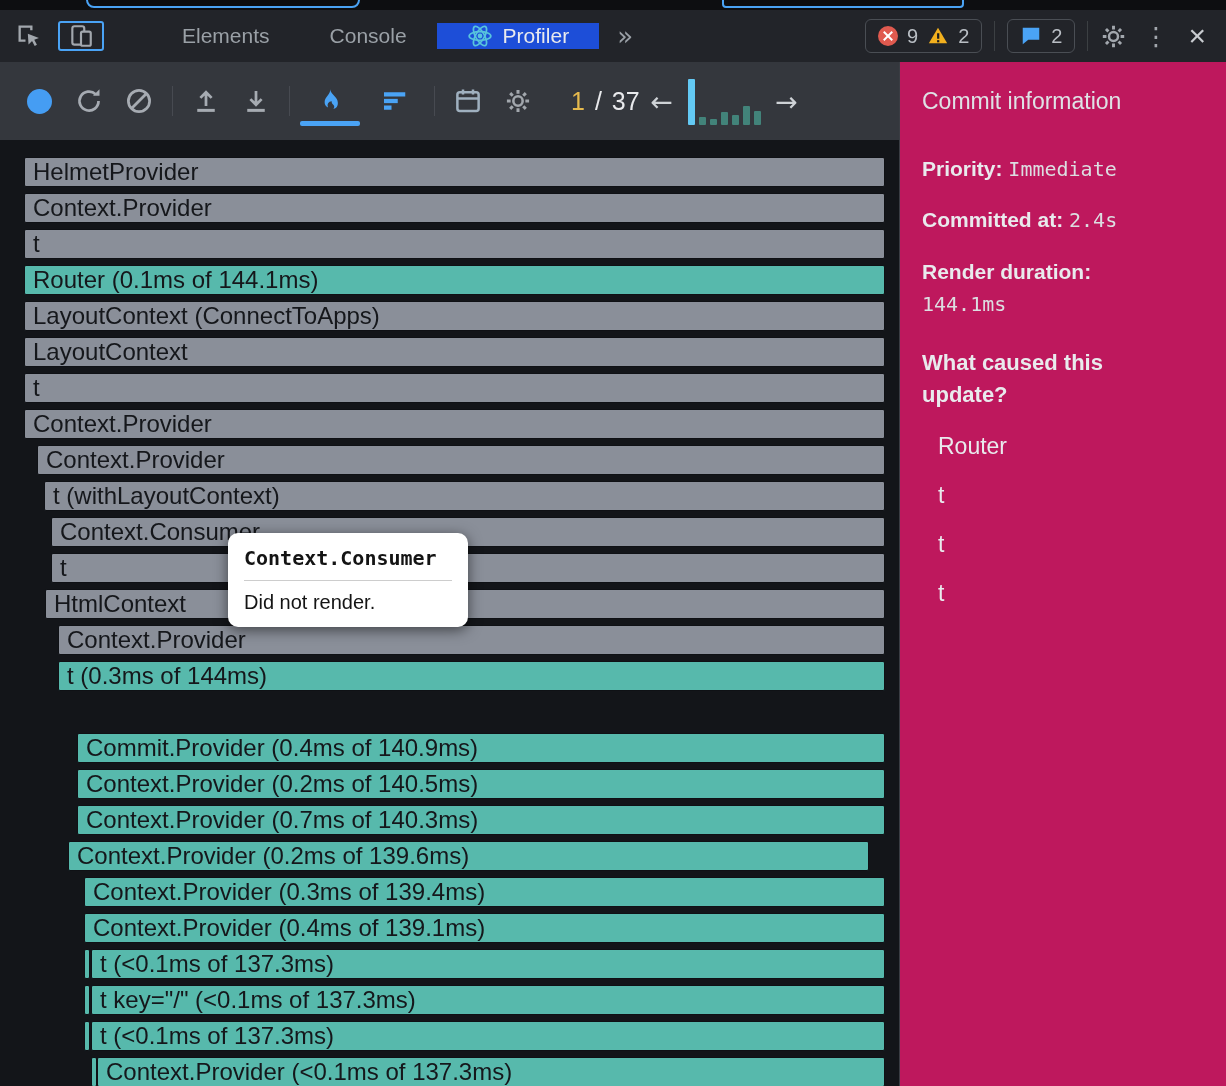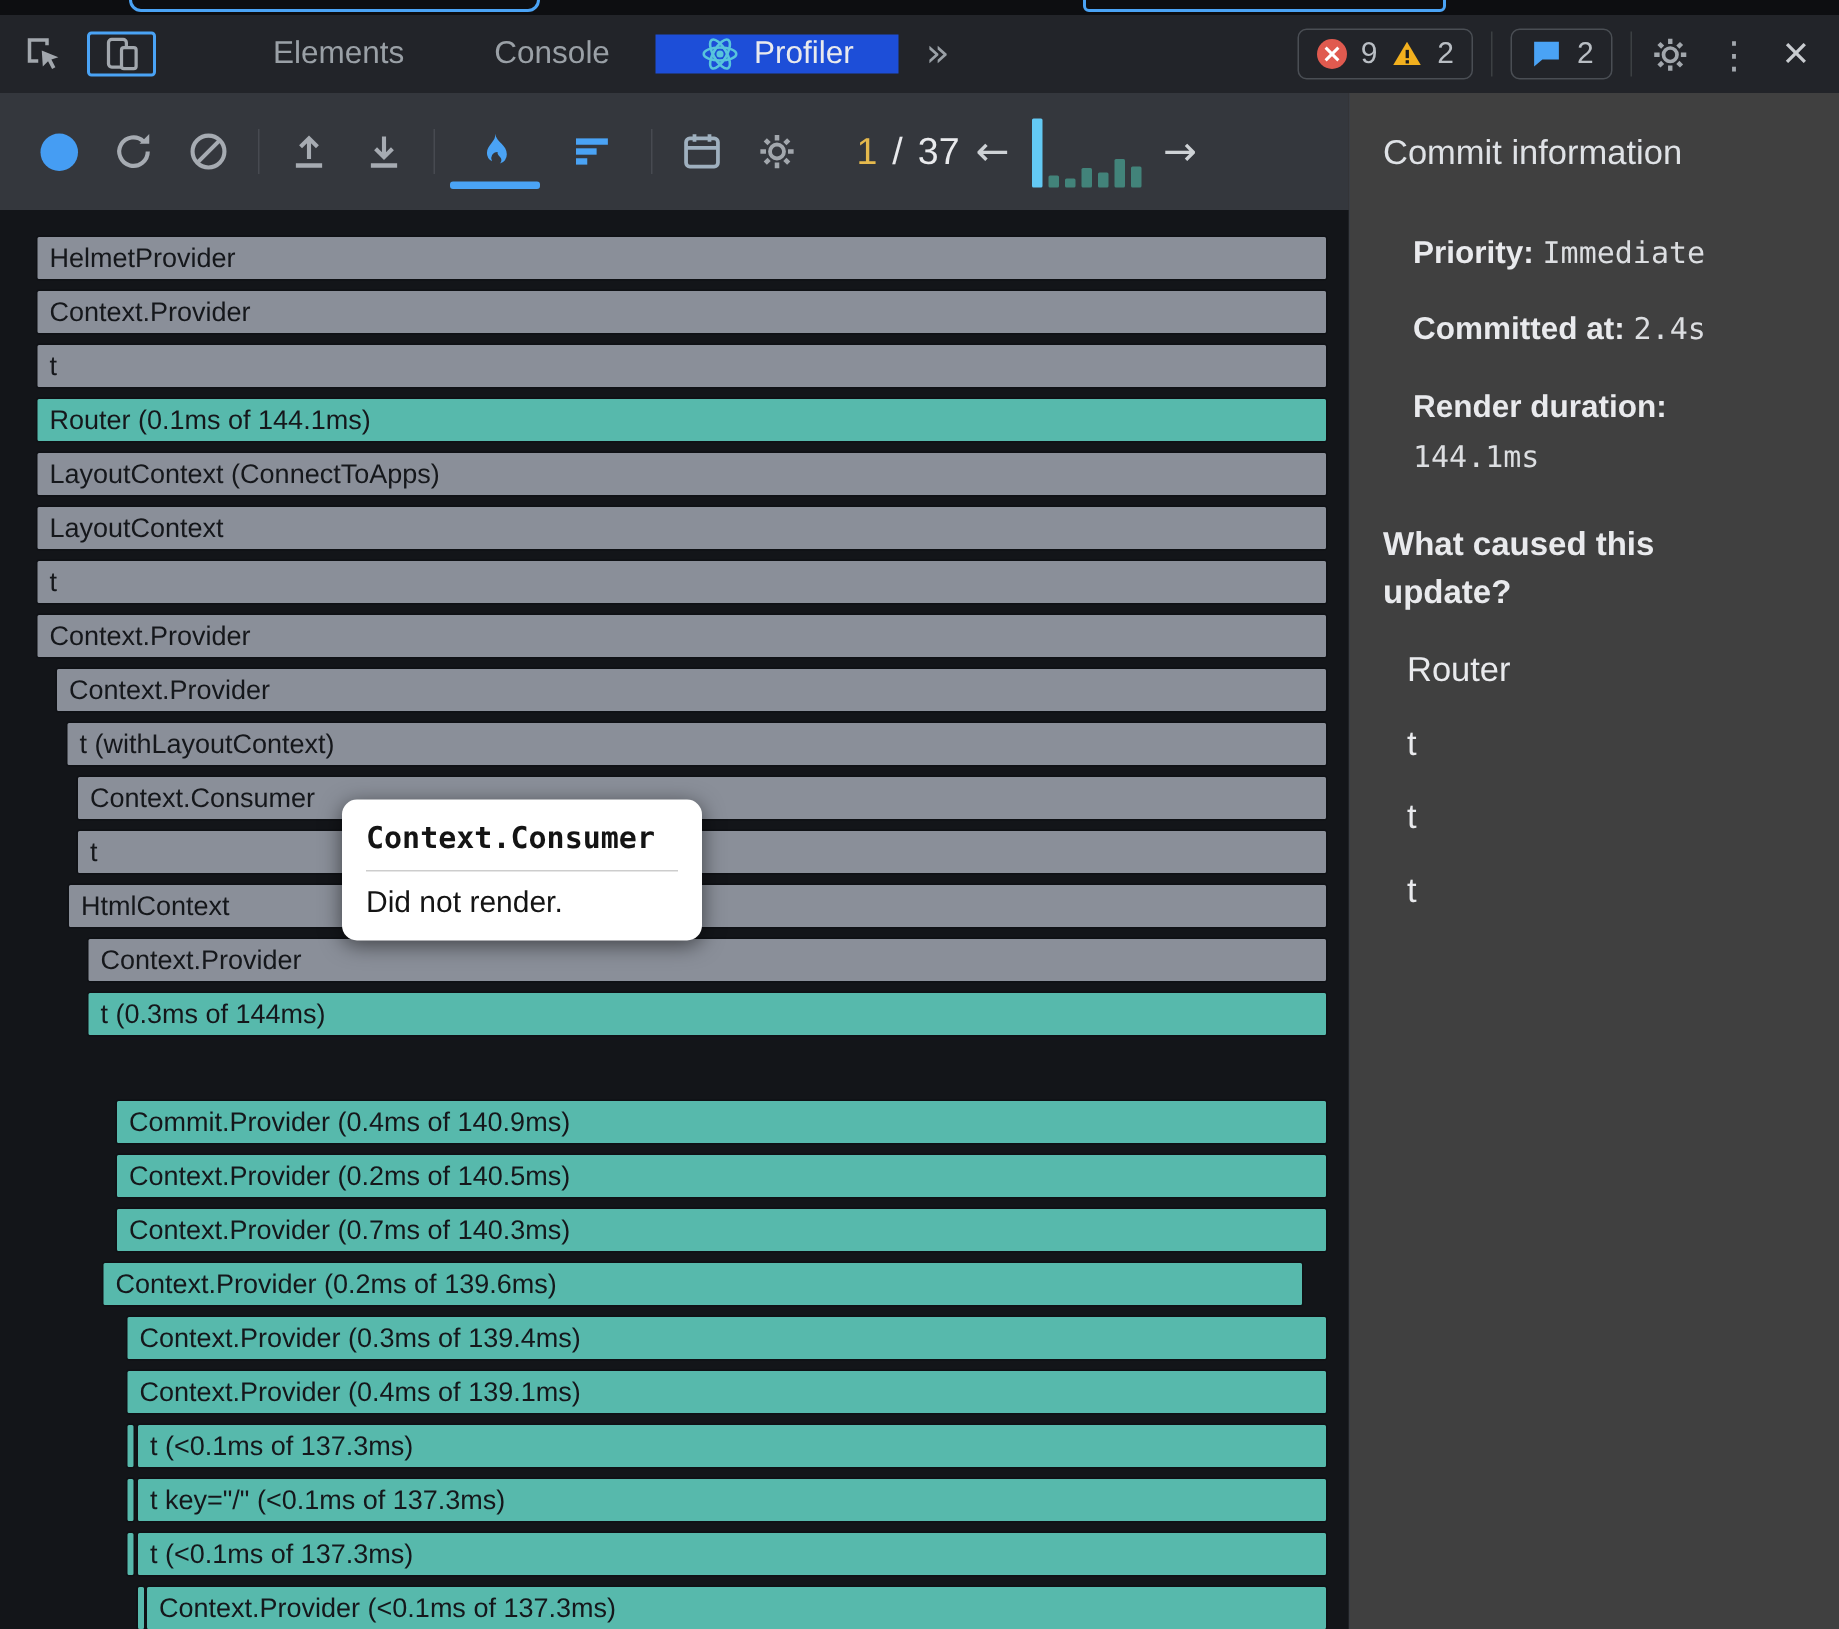--- a/index.html
+++ b/index.html
@@ -45,39 +45,39 @@
   .active-underline { position:absolute; left:2px; right:2px; bottom:3px; height:5px; border-radius:2px; background:#4aa3f5; }
   .commit-counter { display:flex; align-items:baseline; gap:10px; font-size:25px; color:#e9eaed; margin-left:28px; cursor:default; }
   .commit-counter .cur { color:#e5b94d; }
   .nav-arrow { font-size:27px; color:#ced2d6; width:44px; height:50px; display:flex; align-items:center; justify-content:center; cursor:pointer; }
   .commit-chart { display:flex; align-items:flex-end; gap:4px; height:48px; margin:0 4px; cursor:pointer; }
   .cbar { width:7px; background:#42837a; border-radius:1px; }
   .cbar.sel { background:#63c9f4; }
 
   
   .flame { position:relative; height:946px; background:#131519; overflow:hidden; }
-  .bar { position:absolute; height:30px; line-height:28px; font-size:18px; color:#15171b;
+  .bar { position:absolute; height:30px; line-height:28px; font-size:24px; color:#15171b;
          padding:0 8px; white-space:nowrap; overflow:hidden; border:1px solid #0f1115;
          border-radius:2px; cursor:pointer; }
   .bar.gray  { background:#8a8f99; }
   .bar.teal  { background:#57b9ac; }
   .bar.olive { background:#b6bb6b; }
   .bar.sliver { width:6px; padding:0; }
 
   .tooltip { position:absolute; left:228px; top:393px; width:240px; background:#fff; border-radius:10px;
              box-shadow:0 3px 14px rgba(0,0,0,.55); padding:13px 16px; z-index:10; }
   .tooltip-title { font-family:"DejaVu Sans Mono", monospace; font-weight:bold; font-size:20px; color:#141414;
                    padding-bottom:10px; border-bottom:1px solid #cdcdcd; margin-bottom:10px; white-space:nowrap; }
   .tooltip-body { font-size:20px; color:#141414; }
 
   
-  .sidebar { width:327px; background:#404040; border-left:1px solid #3a3d43; color:#e9eaed;
+  .sidebar { width:327px; background:#be185d; border-left:1px solid #3a3d43; color:#e9eaed;
              padding:26px 20px 0 22px; }
   .sb-title { font-size:23px; font-weight:normal; color:#dfe2e6; margin-bottom:40px; }
-  .sb-line { margin-bottom:24px; font-size:21px; line-height:1.3;margin-left:20px; }
+  .sb-line { margin-bottom:24px; font-size:21px; line-height:1.3; }
   .sb-line b { font-size:21px; }
   .mono { font-family:"DejaVu Sans Mono", monospace; font-size:20px; color:#dcdee1; }
   .sb-dur-val { margin-top:6px; }
   .sb-question { font-weight:bold; font-size:22px; line-height:1.45; max-width:212px; margin-top:30px; }
   .cause { font-size:23px; margin:22px 0 0 16px; cursor:pointer; }
 
   svg { display:block; }
 </style>
 </head>
 <body>

